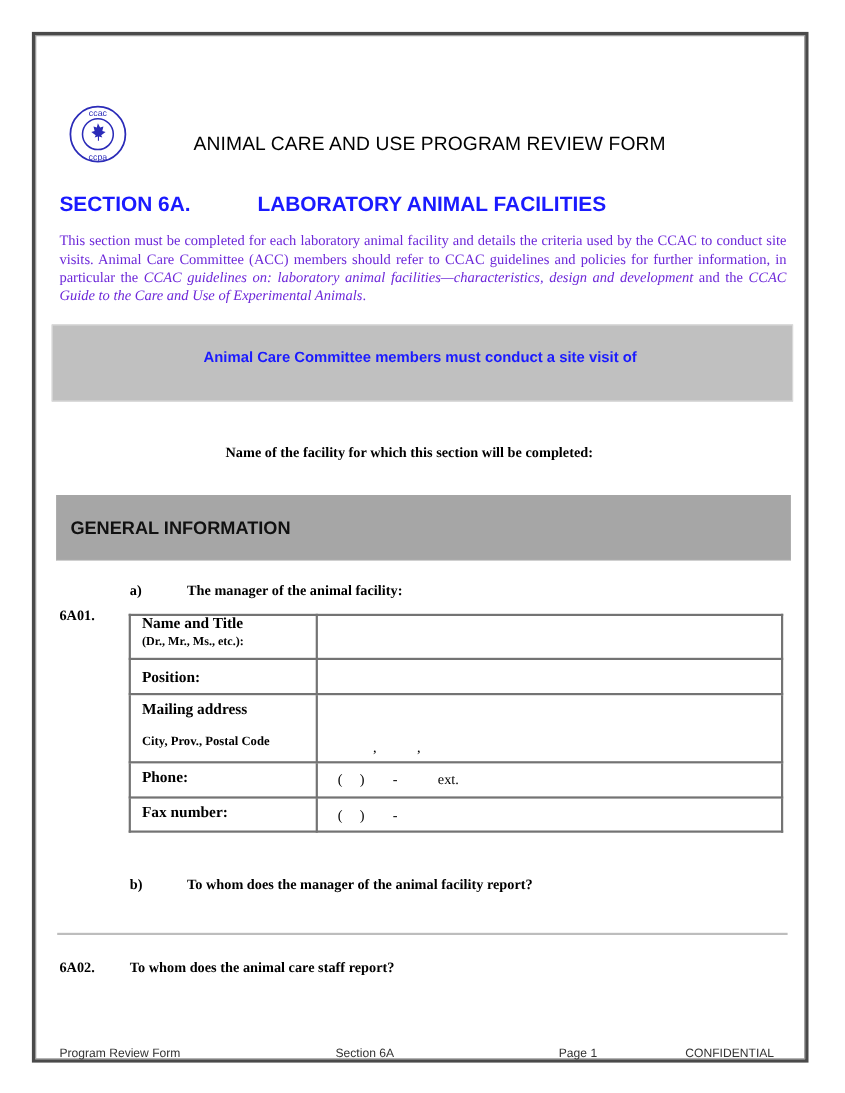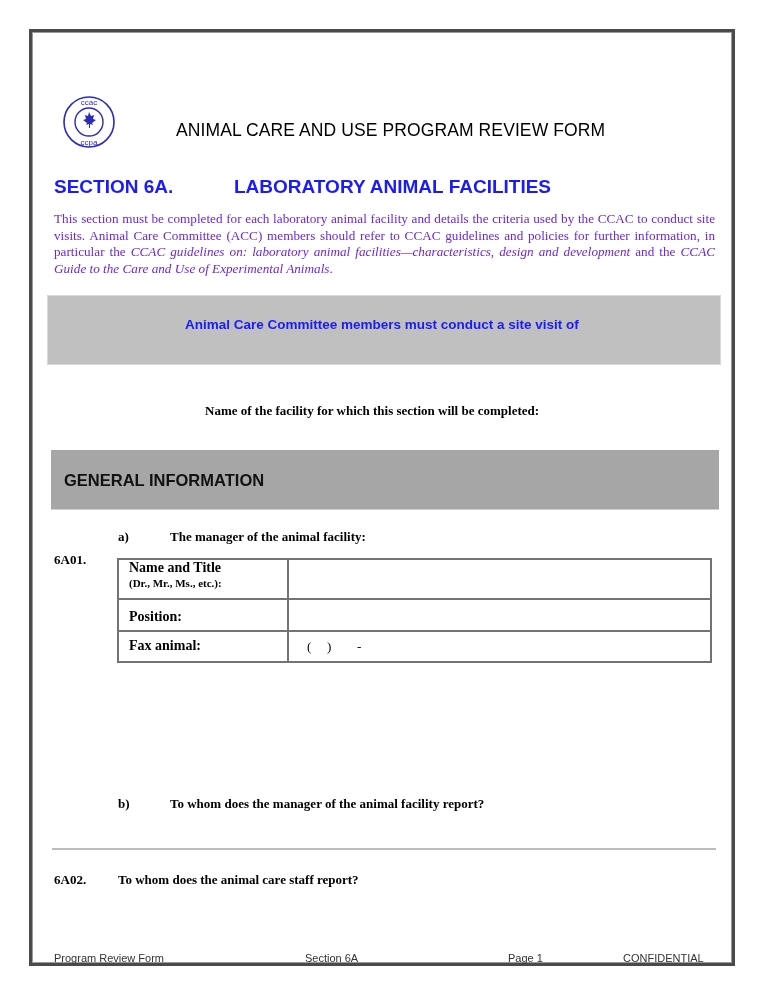--- a/index.html
+++ b/index.html
@@ -90,22 +90,42 @@
 <table class="mgr-table">
   <tbody>
       <tr style="height:40px;">
     <td class="lbl"><span>Name and Title</span><span class="sub">(Dr., Mr., Ms., etc.):</span></td>
     <td></td>
   </tr>
   <tr style="height:32px;">
     <td class="lbl" style="padding-top:9px;">Position:</td>
     <td></td>
   </tr>
+  <tr style="height:60px;">
+    <td class="lbl" style="padding-top:6px;"><span>Mailing address</span><span class="sub2">City, Prov., Postal Code</span></td>
+    <td>
+          <div class="val" style="height:60px;">
+            <span style="position:absolute; left:40px; top:40px;">,</span>
+            <span style="position:absolute; left:80px; top:40px;">,</span>
+          </div>
+        </td>
+  </tr>
+  <tr style="height:30px;">
+    <td class="lbl" style="padding-top:6px;">Phone:</td>
+    <td>
+          <div class="val" style="height:30px;">
+            <span style="position:absolute; left:8px; top:7px;">(</span>
+            <span style="position:absolute; left:28px; top:7px;">)</span>
+            <span style="position:absolute; left:58px; top:7px;">-</span>
+            <span style="position:absolute; left:99px; top:7px;">ext.</span>
+          </div>
+        </td>
+  </tr>
   <tr style="height:29px;">
-    <td class="lbl" style="padding-top:6px;">Fax animal:</td>
+    <td class="lbl" style="padding-top:6px;">Fax number:</td>
     <td>
           <div class="val" style="height:29px;">
             <span style="position:absolute; left:8px; top:7px;">(</span>
             <span style="position:absolute; left:28px; top:7px;">)</span>
             <span style="position:absolute; left:58px; top:7px;">-</span>
           </div>
         </td>
   </tr>
 </tbody>
   </table>

